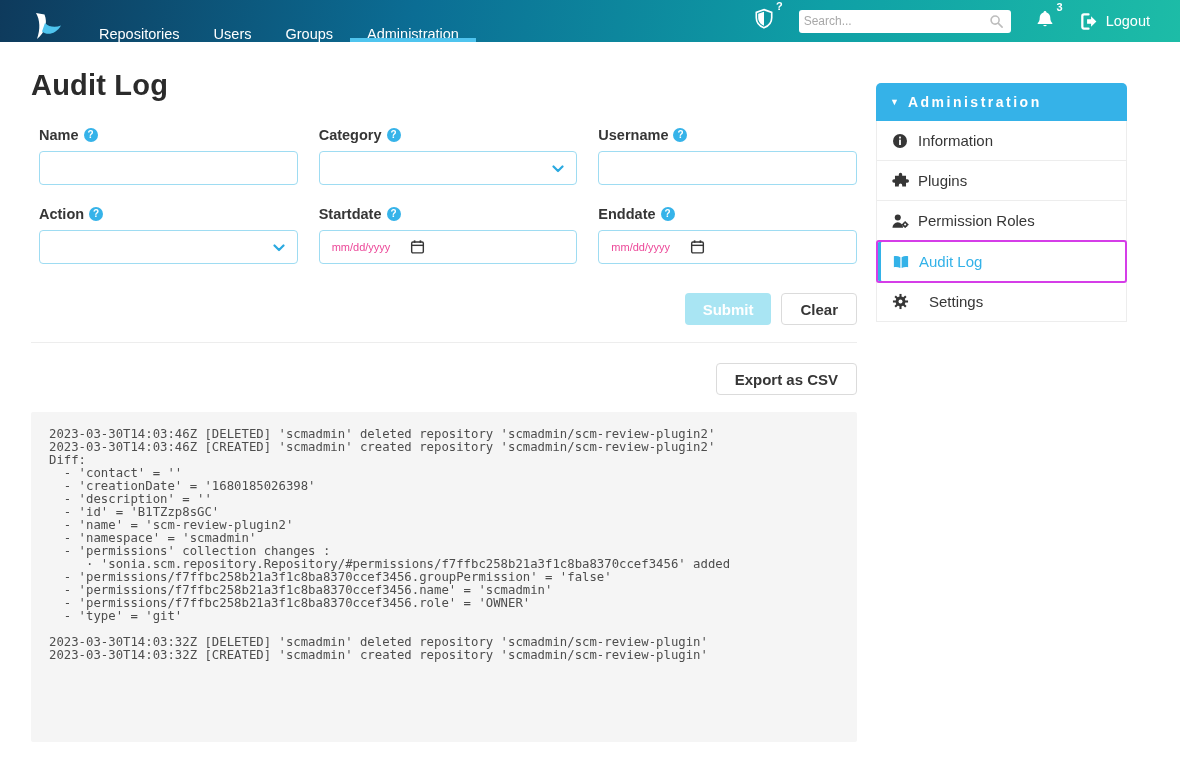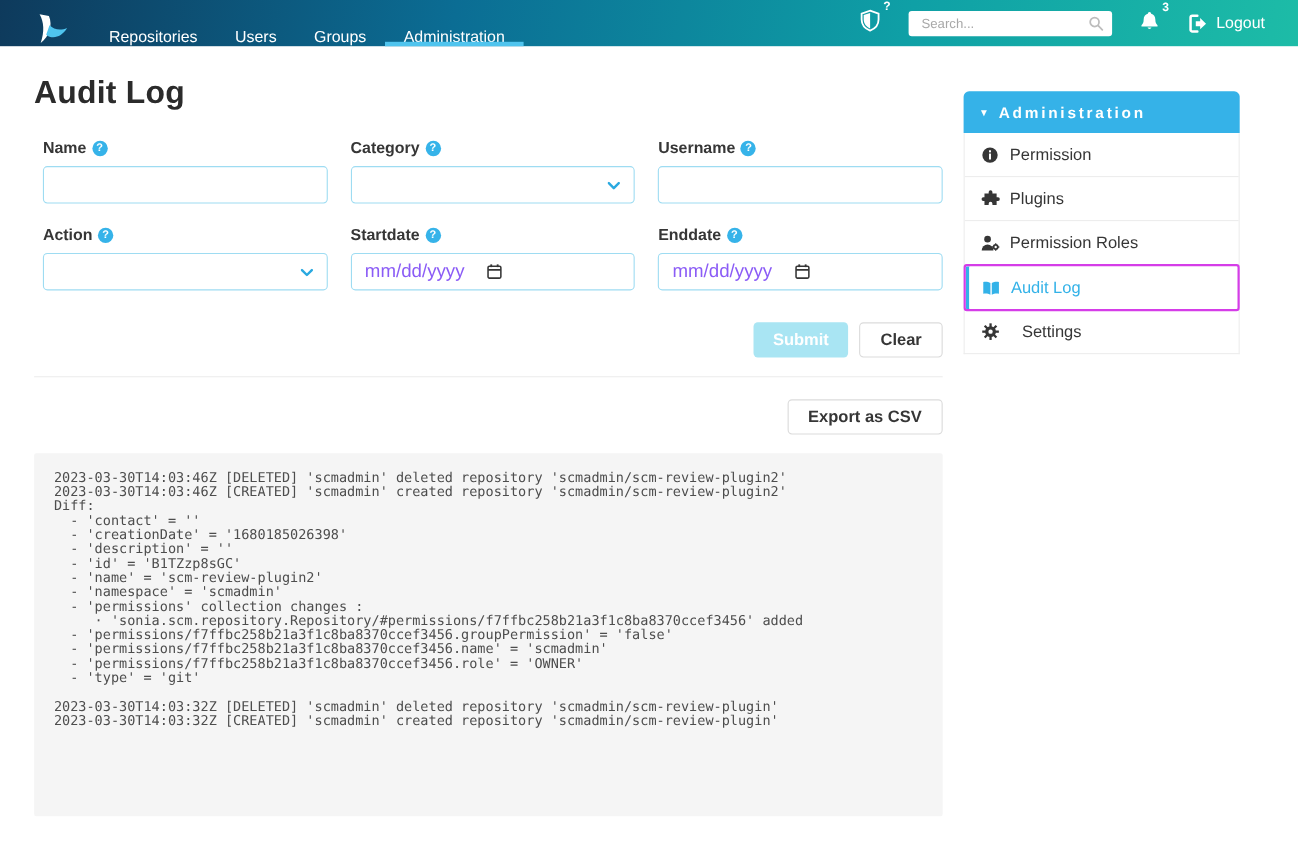--- a/index.html
+++ b/index.html
@@ -12,22 +12,22 @@
   .navbar-left { display: flex; align-items: flex-end; }
   .logo-wrap { display: flex; align-items: center; padding: 0 18px 0 30px; }
   .nav-item { position: relative; display: flex; align-items: center; padding: 0 17px;
     color: #fff; font-size: 14.5px; text-decoration: none; cursor: pointer; }
   .nav-item.active::after { content: ""; position: absolute; left: 0; right: 0; bottom: 0;
     height: 4px; background: #4fc4ee; }
   .navbar-right { margin-left: auto; display: flex; align-items: center; gap: 24px; padding-right: 30px; }
   .shield-wrap { position: relative; cursor: pointer; }
   .badge-sup { position: absolute; top: -7px; right: -8px; color: #fff; font-size: 11px; font-weight: 700; }
   .search-box { position: relative; }
-  .search-box input { width: 185px; height: 23px; border: none; border-radius: 3px;
-    padding: 0 26px 0 12px; font-size: 12px; font-family: "Liberation Sans", sans-serif; color: #555; outline: none; }
+  .search-box input { width: 212px; height: 23px; border: none; border-radius: 3px;
+    padding: 0 26px 0 5px; font-size: 12px; font-family: "Liberation Sans", sans-serif; color: #555; outline: none; }
   .search-box input::placeholder { color: #a8a8a8; }
   .search-box svg { position: absolute; right: 7px; top: 4px; }
   .bell-wrap { position: relative; cursor: pointer; }
   .logout { display: flex; align-items: center; gap: 8px; color: #fff; font-size: 14.5px; cursor: pointer; }
 
   
   .page { display: flex; padding: 0 23px 0 31px; }
   .main-col { width: 826px; }
   .side-col { width: 251px; margin-left: 19px; margin-top: 41px; }
 
@@ -40,21 +40,21 @@
     color: #363636; margin-bottom: 8px; }
   .help-icon { width: 14px; height: 14px; border-radius: 50%; background: #36b3e9; color: #fff;
     font-size: 10px; font-weight: 700; text-align: center; line-height: 14px; display: inline-block; cursor: pointer; }
   .control input[type="text"] { width: 100%; height: 34px; border: 1px solid #9edcf2; border-radius: 4px;
     padding: 0 10px; font-size: 14px; font-family: "Liberation Sans", sans-serif; outline: none; }
   .fake-select { position: relative; width: 100%; height: 34px; border: 1px solid #9edcf2;
     border-radius: 4px; background: #fff; cursor: pointer; }
   .fake-select svg { position: absolute; right: 12px; top: 13px; }
   .fake-date { display: flex; align-items: center; width: 100%; height: 34px; border: 1px solid #9edcf2;
     border-radius: 4px; background: #fff; padding: 0 12px; gap: 20px; cursor: text; }
-  .fake-date .date-ph { font-size: 17px; color: #8b5cf6; }
+  .fake-date .date-ph { font-size: 11px; color: #ec4899; }
 
   .buttons-row { display: flex; justify-content: flex-end; gap: 10px; margin-top: 29px; }
   .btn { height: 32px; border-radius: 4px; font-size: 15px; font-weight: 700; padding: 4px 18px;
     font-family: "Liberation Sans", sans-serif; cursor: pointer; }
   .btn-submit { background: #a9e5f3; color: #fff; border: none; }
   .btn-plain { background: #fff; color: #363636; border: 1px solid #dbdbdb; }
 
   .divider { border: none; border-top: 1px solid #ededed; margin-top: 17px; }
   .export-row { display: flex; justify-content: flex-end; margin-top: 20px; }
 
@@ -244,21 +244,21 @@
     </div>
     <nav class="subnav-list">
       <a class="subnav-item">
         <span class="ico">
           <svg width="16" height="16" viewBox="0 0 16 16">
             <circle cx="8" cy="8" r="7" fill="#363636"></circle>
             <rect x="7.1" y="6.6" width="1.8" height="5.4" fill="#ffffff"></rect>
             <rect x="7.1" y="3.6" width="1.8" height="1.9" fill="#ffffff"></rect>
           </svg>
         </span>
-        <span>Permission</span>
+        <span>Information</span>
       </a>
       <a class="subnav-item">
         <span class="ico">
           <svg width="17" height="17" viewBox="0 0 20 20">
             <path d="M8 3 a2 2 0 0 1 4 0 v1.5 h4.5 v4 H18 a2 2 0 0 1 0 4 h-1.5 v4.5 h-4.5 V15.5 a2 2 0 0 0 -4 0 V17 H3.5 v-4.5 H2.3 a2 2 0 0 1 0 -4 h1.2 V4.5 H8 z" fill="#363636"></path>
           </svg>
         </span>
         <span>Plugins</span>
       </a>
       <a class="subnav-item">

